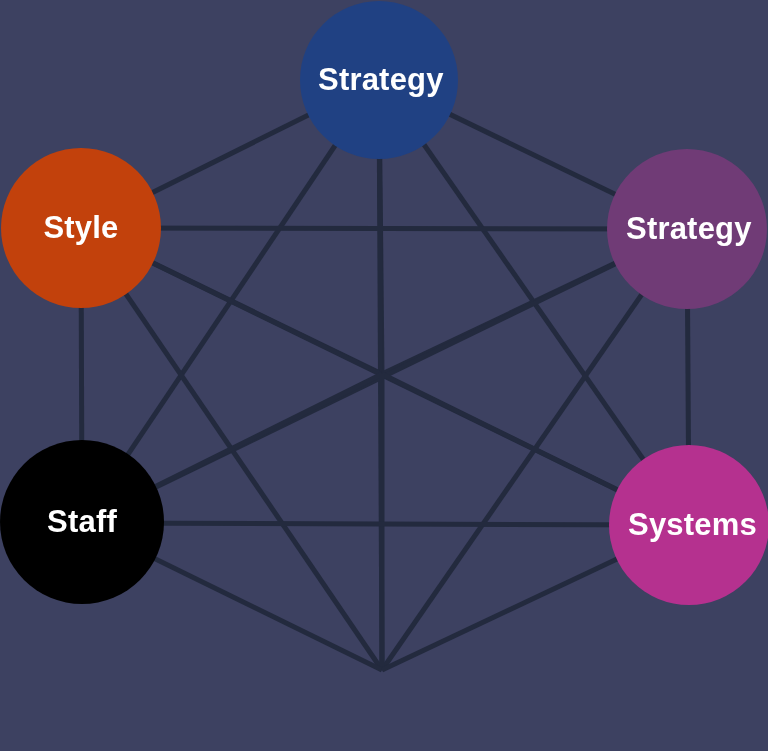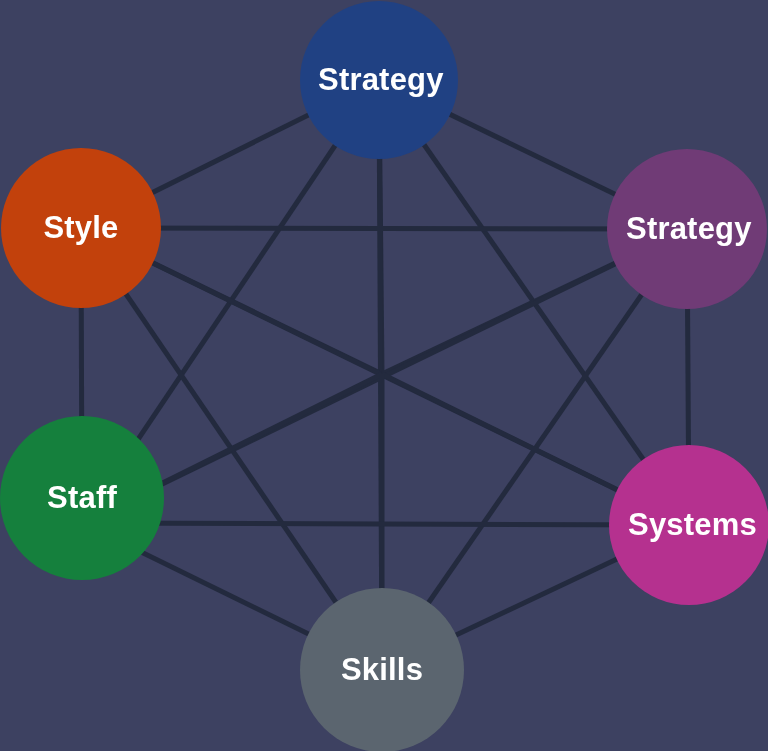--- a/index.html
+++ b/index.html
@@ -73,21 +73,18 @@
 
   <div class="node" style="left: 609px; top: 445px; width: 160px; height: 160px; background: rgb(181, 49, 143);">
     <span class="node-label" style="color: rgb(255, 255, 255);">Systems</span>
   </div>
 
 
   <div class="node" style="left: 1px; top: 148px; width: 160px; height: 160px; background: #c2410c;">
     <span class="node-label" style="color: rgb(255, 255, 255);">Style</span>
   </div>
 
-  <div class="node" style="left: 0px; top: 416px; width: 164px; height: 164px; background: #15803d;">
+  <div class="node" style="left: 0px; top: 440px; width: 164px; height: 164px; background: #000000;">
     <span class="node-label" style="color: rgb(255, 255, 255);">Staff</span>
   </div>
 
-  <div class="node" style="left: 300px; top: 588px; width: 164px; height: 164px; background: rgb(91, 101, 111);">
-    <span class="node-label" style="color: rgb(255, 255, 255);">Skills</span>
-  </div>
 
 </div>
 
 </body></html>

